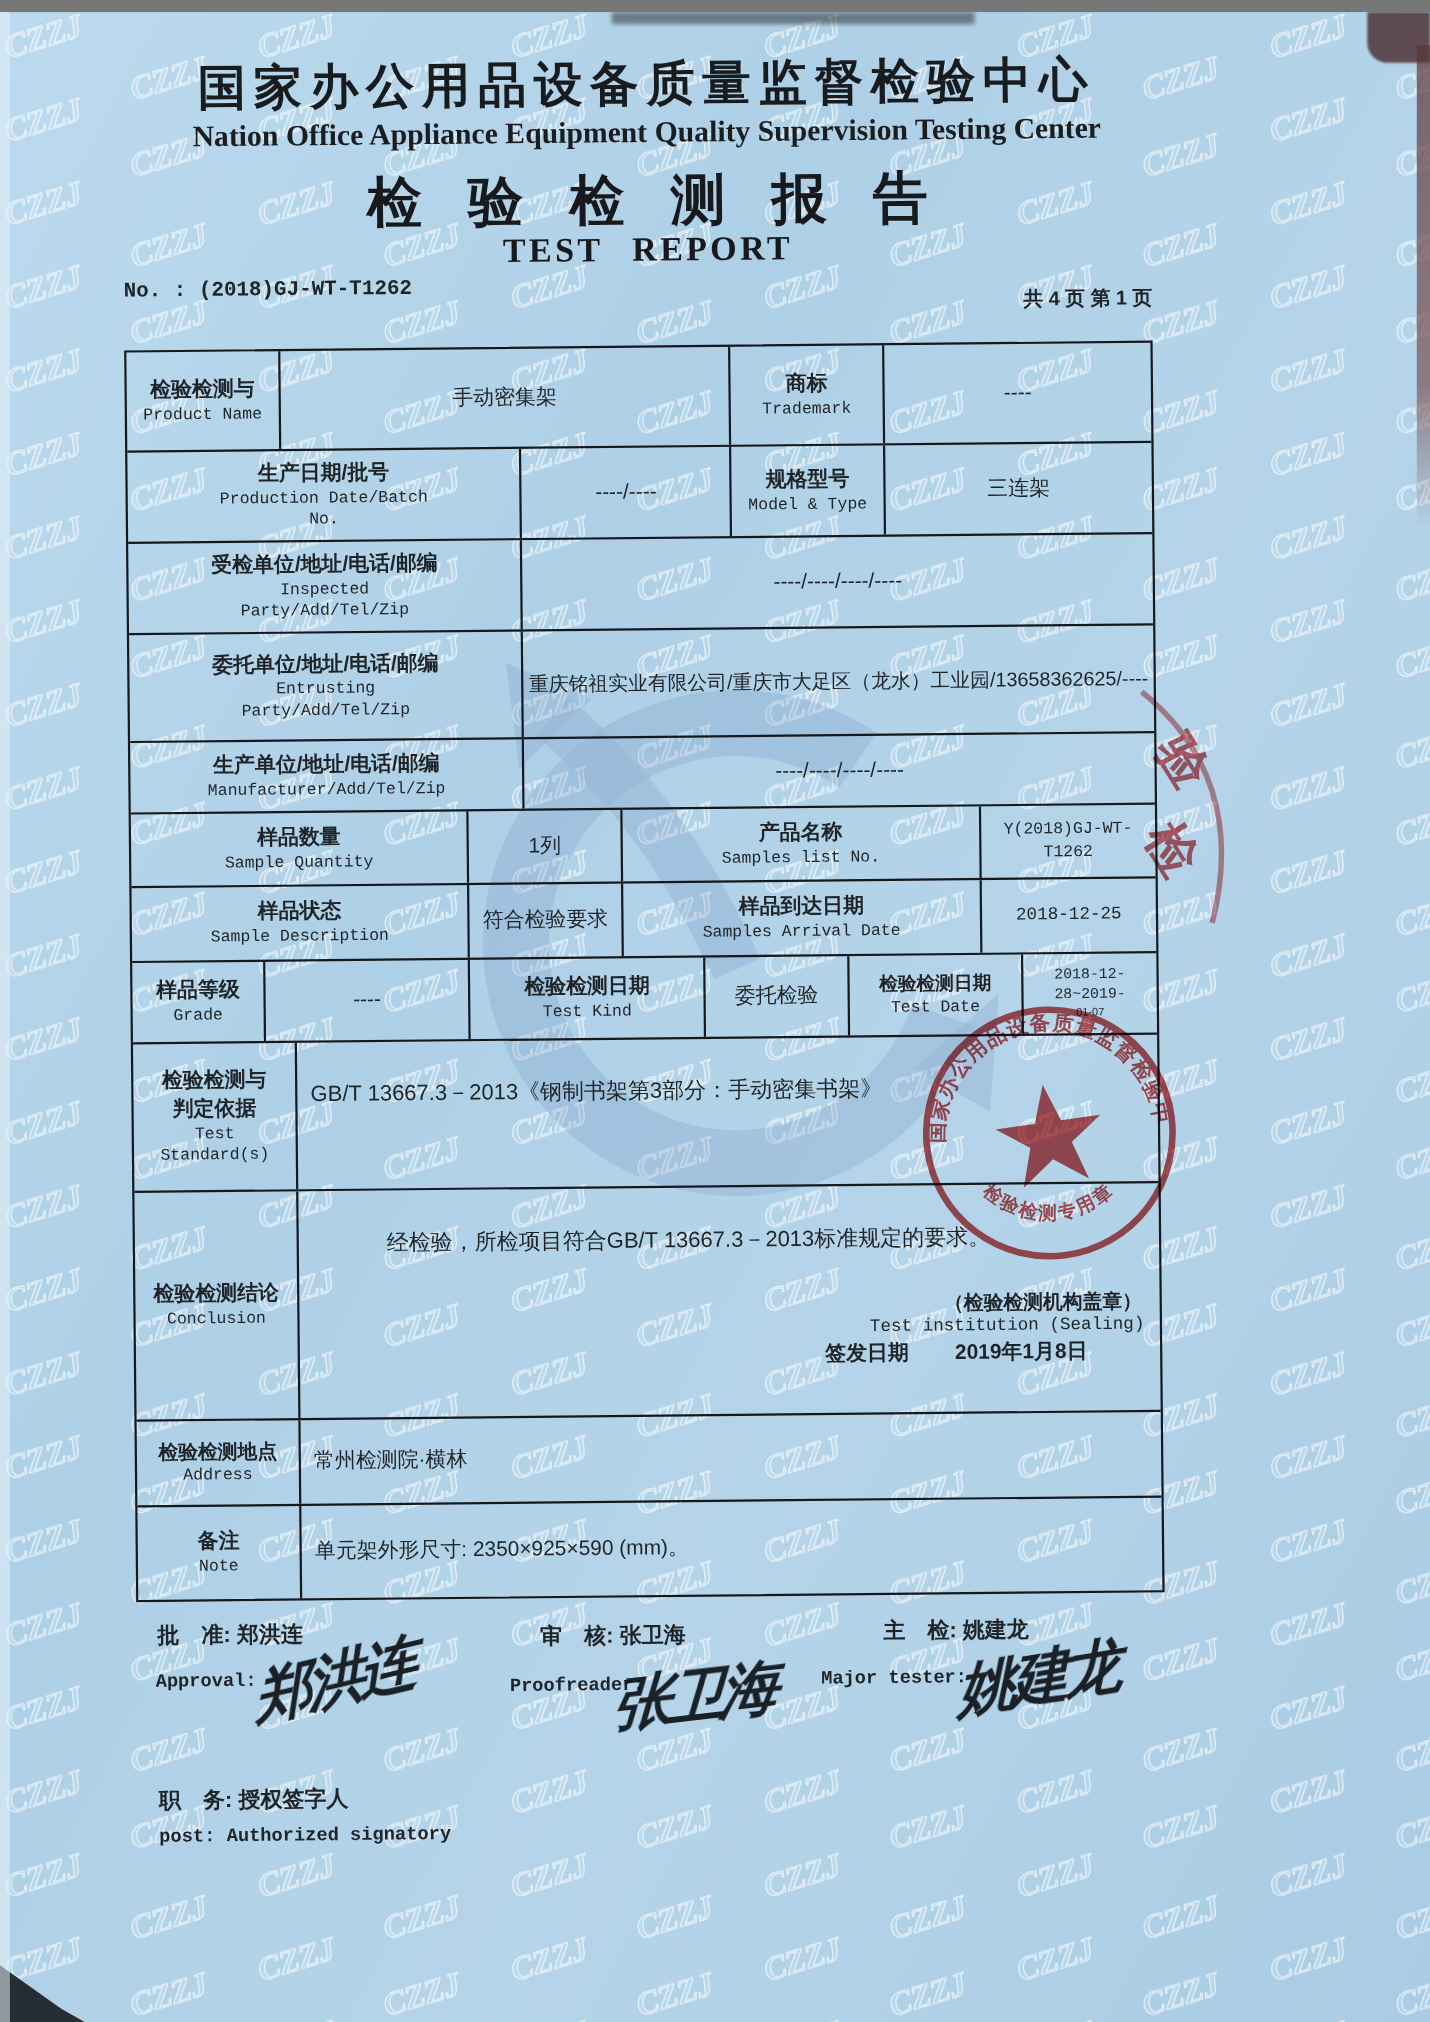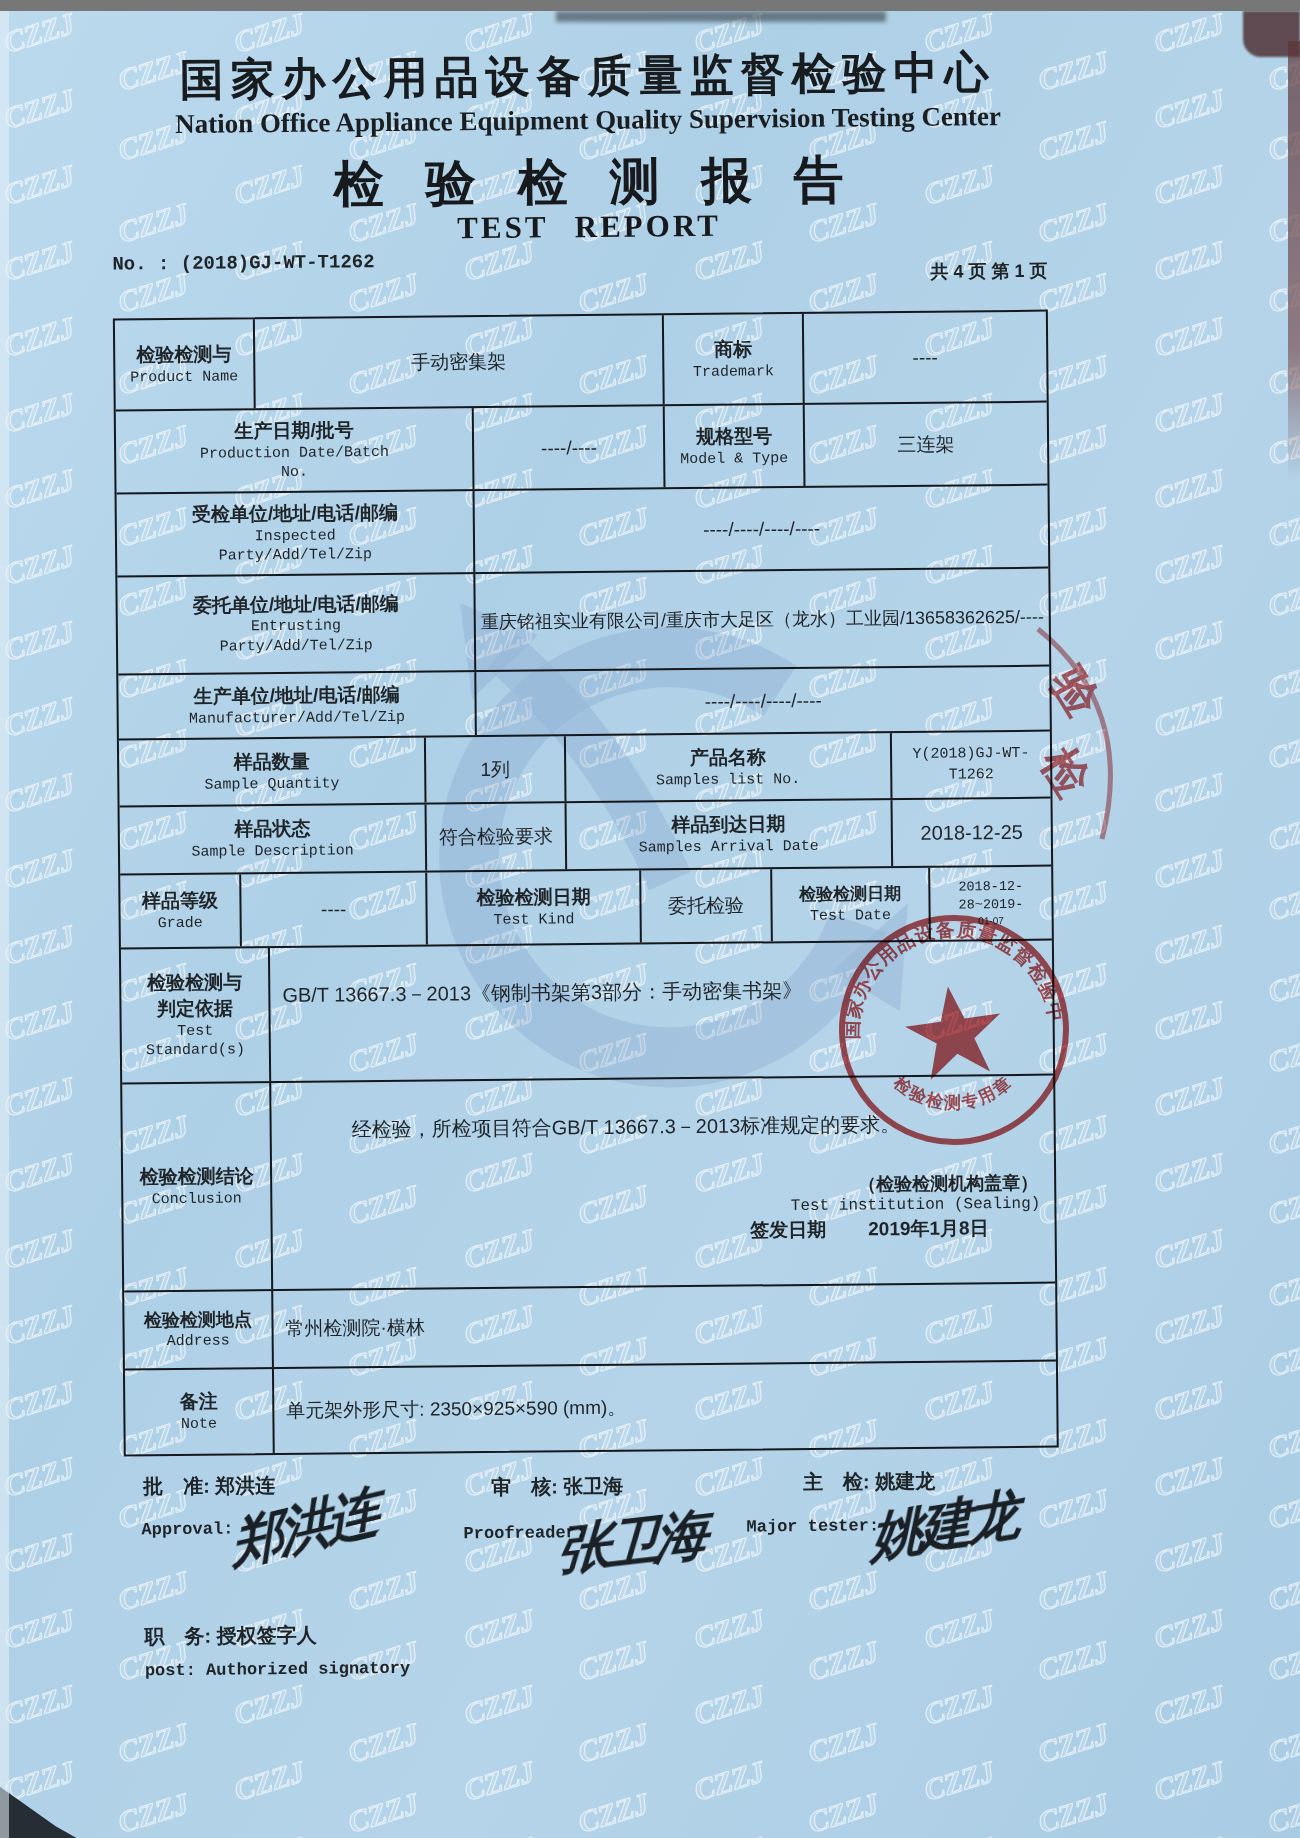--- a/index.html
+++ b/index.html
@@ -183,21 +183,21 @@
           <div class="en">Sample Description</div>
         </div>
         <div class="cell" style="width:15%">
           <div class="val">符合检验要求</div>
         </div>
         <div class="cell" style="width:35%">
           <div class="cn">样品到达日期</div>
           <div class="en">Samples Arrival Date</div>
         </div>
         <div class="cell" style="width:17%">
-          <div class="val" style="font-size:20px;font-family:Liberation Sans, sans-serif">2018-12-25</div>
+          <div class="val" style="font-size:16px;font-family:Liberation Mono, monospace">2018-12-25</div>
         </div>
       </div>
 
       <div class="trow" style="height:74px">
         <div class="cell" style="width:13%">
           <div class="cn">样品等级</div>
           <div class="en">Grade</div>
         </div>
         <div class="cell" style="width:20%">
           <div class="val">----</div>

